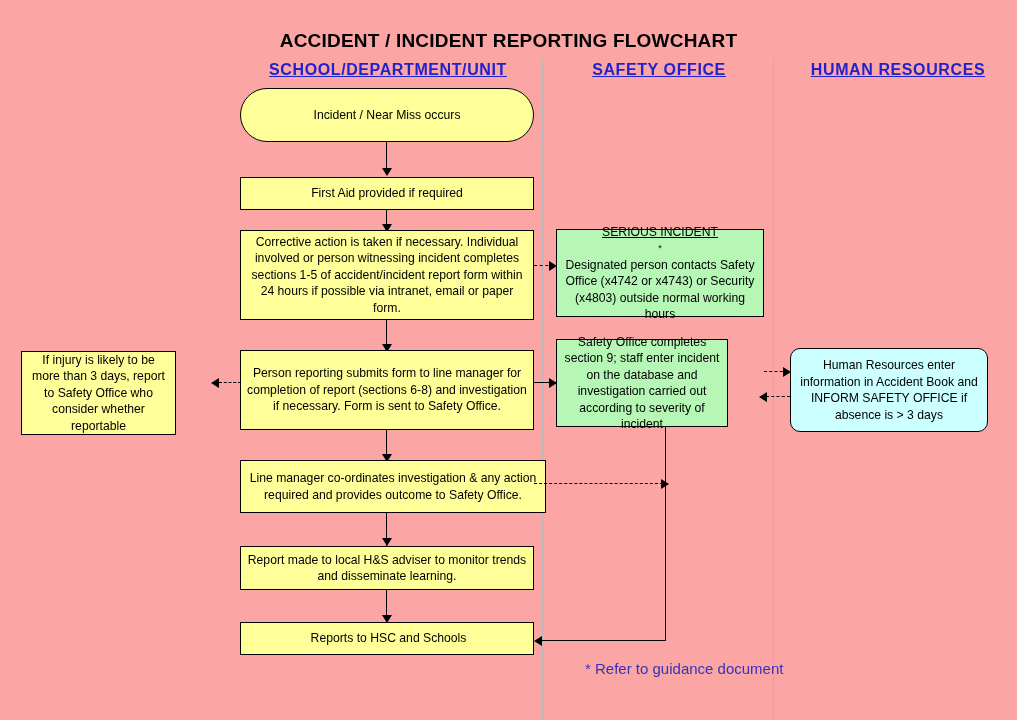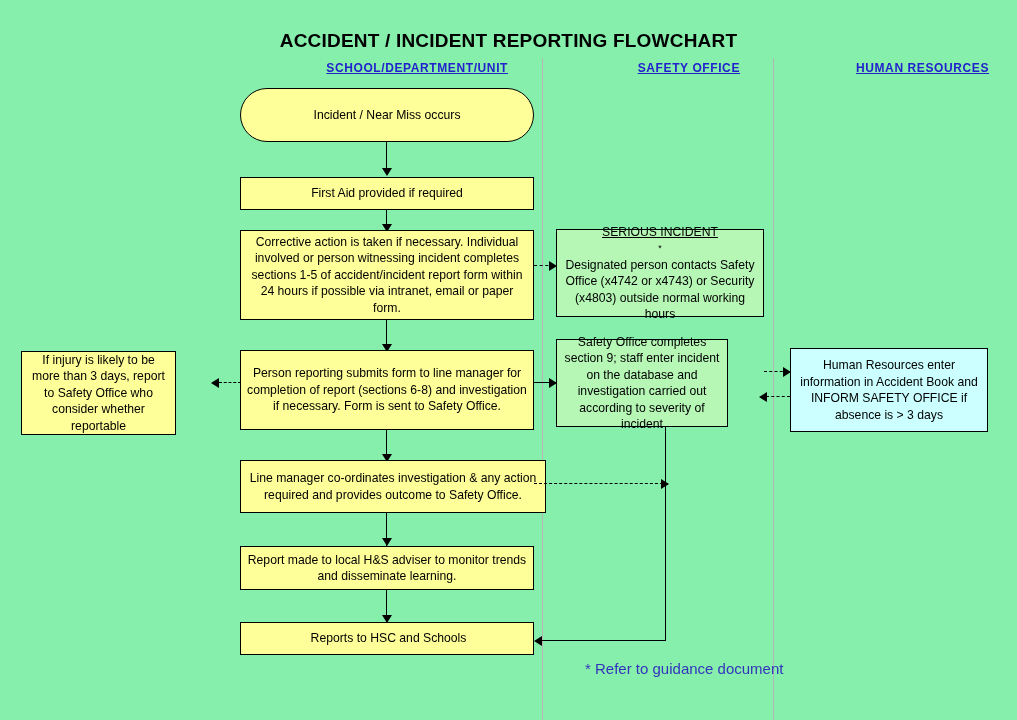--- a/index.html
+++ b/index.html
@@ -8,44 +8,44 @@
     background: #ffffff;
   }
   body {
     font-family: "Liberation Sans", sans-serif;
     color: #000000;
   }
   #canvas {
     position: relative;
     width: 1017px;
     height: 720px;
-    background: #86efac;
+    background: #fca5a5;
     overflow: hidden;
   }
   
   .title {
     position: absolute;
     left: 0;
     top: 30px;
     width: 1017px;
     text-align: center;
     font-size: 19px;
     font-weight: bold;
     letter-spacing: 0.2px;
     color: #000000;
   }
   
   .col-header {
     position: absolute;
-    font-size: 12px;
+    font-size: 16px;
     font-weight: bold;
     color: #2222cc;
     text-decoration: underline;
     letter-spacing: 0.6px;
-    text-align: right;
+    text-align: center;
     white-space: nowrap;
   }
   
   .lane-divider {
     position: absolute;
     width: 1px;
     background: #b6b6b6;
   }
   
   .node {
@@ -56,21 +56,21 @@
     align-items: center;
     justify-content: center;
     text-align: center;
     font-size: 12.2px;
     line-height: 16.5px;
     padding: 3px 6px;
     color: #000000;
   }
   .node.yellow { background: #ffff99; }
   .node.green  { background: #b6f7b6; }
-  .node.cyan   { background: #ccffff; }
+  .node.cyan   { background: #ccffff; border-radius: 10px; }
   .node.terminator {
     border-radius: 60px;
   }
   .node span { display: block; width: 100%; }
   .u { text-decoration: underline; }
   
   .conn {
     position: absolute;
     background: #000000;
   }

